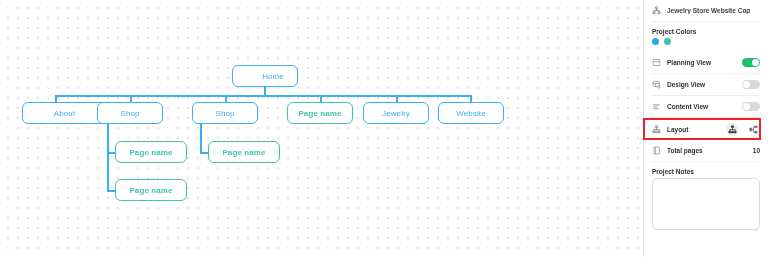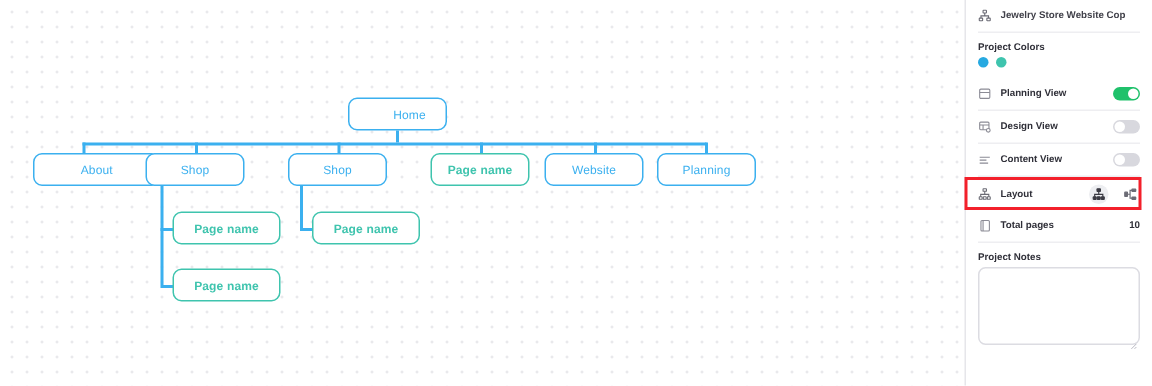--- a/index.html
+++ b/index.html
@@ -200,22 +200,22 @@
         <div class="conn h" style="left: 107px; top: 190px; width: 9px;"></div>
         <div class="conn v" style="left: 200px; top: 124px; height: 28px;"></div>
         <div class="conn h" style="left: 200px; top: 152px; width: 9px;"></div>
       </div>
     <div id="node-layer">
         <div class="node" style="left: 232px; top: 65px; width: 66px; height: 22px; padding-left: 16px;">Home</div>
         <div class="node" style="left: 22px; top: 102px; width: 85px; height: 22px;">About</div>
         <div class="node" style="left: 97px; top: 102px; width: 66px; height: 22px;">Shop</div>
         <div class="node" style="left: 192px; top: 102px; width: 66px; height: 22px;">Shop</div>
         <div class="node green" style="left: 287px; top: 102px; width: 66px; height: 22px;">Page name</div>
-        <div class="node" style="left: 363px; top: 102px; width: 66px; height: 22px;">Website</div>
-        <div class="node" style="left: 438px; top: 102px; width: 66px; height: 22px;">Planning</div>
+        <div class="node" style="left: 363px; top: 102px; width: 66px; height: 22px;">Jewelry</div>
+        <div class="node" style="left: 438px; top: 102px; width: 66px; height: 22px;">Website</div>
         <div class="node green" style="left: 115px; top: 141px; width: 72px; height: 22px;">Page name</div>
         <div class="node green" style="left: 115px; top: 179px; width: 72px; height: 22px;">Page name</div>
         <div class="node green" style="left: 208px; top: 141px; width: 72px; height: 22px;">Page name</div>
       </div>
   </div>
 
   <div class="sidebar">
 
     <div class="sb-row">
       <span class="ico">

